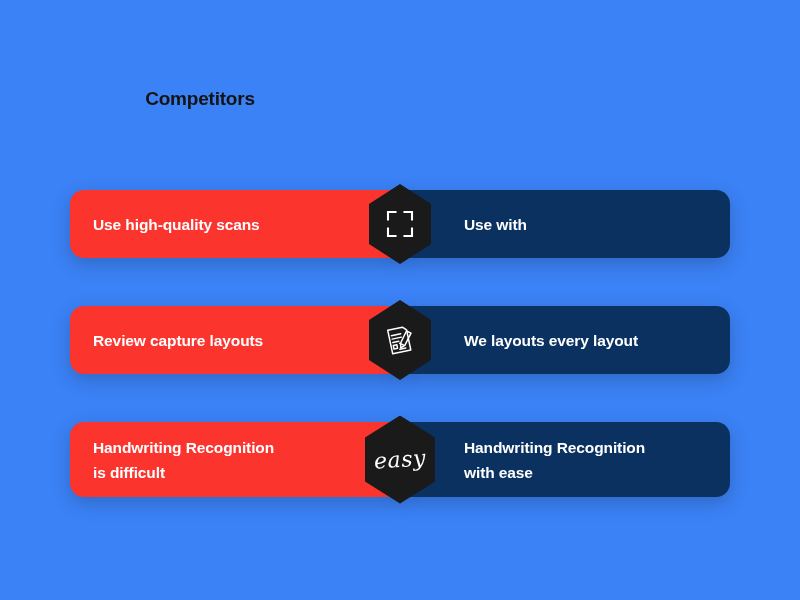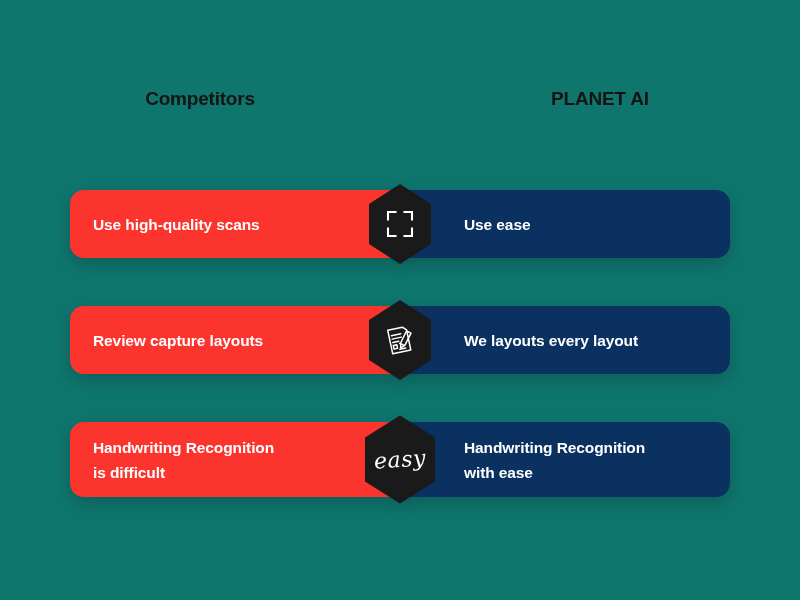--- a/index.html
+++ b/index.html
@@ -11,21 +11,21 @@
     height: 600px;
     background: #ffffff;
     font-family: "Liberation Sans", sans-serif;
     overflow: hidden;
     position: relative;
   }
 
   .slide {
     position: absolute;
     inset: 0;
-    background: #0f766e;
+    background: #3b82f6;
   }
 
   
   .headers {
     position: absolute;
     top: 84px;
     left: 70px;
     width: 660px;
     height: 30px;
   }
@@ -135,31 +135,30 @@
     transform: rotate(-4deg);
   }
 </style>
 </head>
 <body>
 
 <div class="slide">
 
   <div class="headers">
     <div class="col-header left">Competitors</div>
-    <div class="col-header right">PLANET AI</div>
   </div>
 
   <div class="rows">
 
     <div class="row">
       <div class="bar bar-left">
         <span class="bar-text">Use high-quality scans</span>
       </div>
       <div class="bar bar-right">
-        <span class="bar-text">Use ease</span>
+        <span class="bar-text">Use with</span>
       </div>
       <div class="hex">
         <span>
           <svg width="30" height="30" viewBox="0 0 30 30" fill="none" stroke="#ffffff" stroke-width="2.1" stroke-linecap="square">
             <path d="M3 10.5 V3 H10.5"></path>
             <path d="M19.5 3 H27 V10.5"></path>
             <path d="M27 19.5 V27 H19.5"></path>
             <path d="M10.5 27 H3 V19.5"></path>
           </svg>
         </span>

